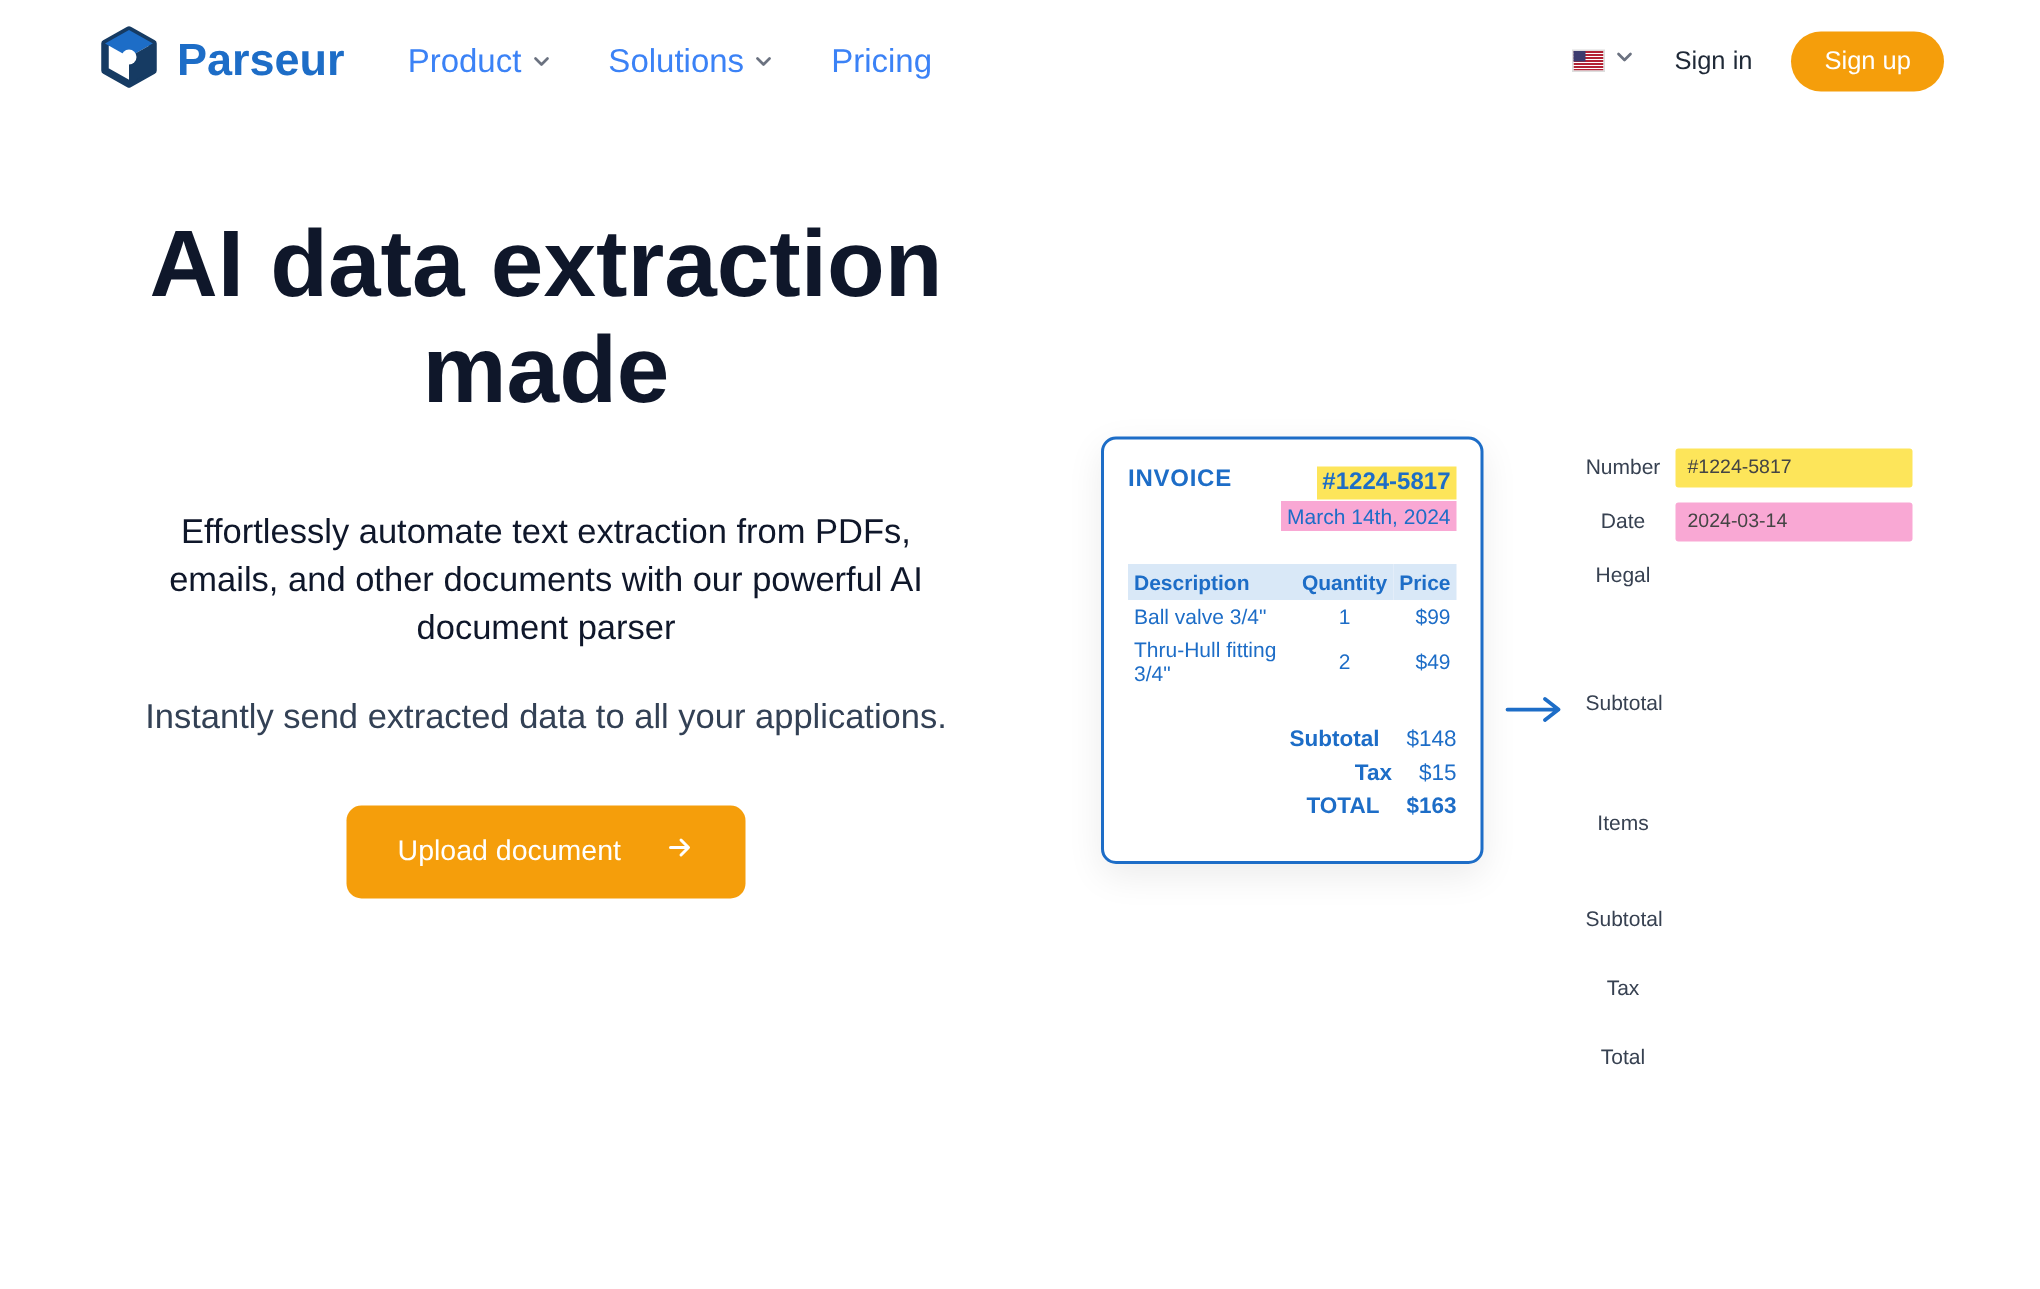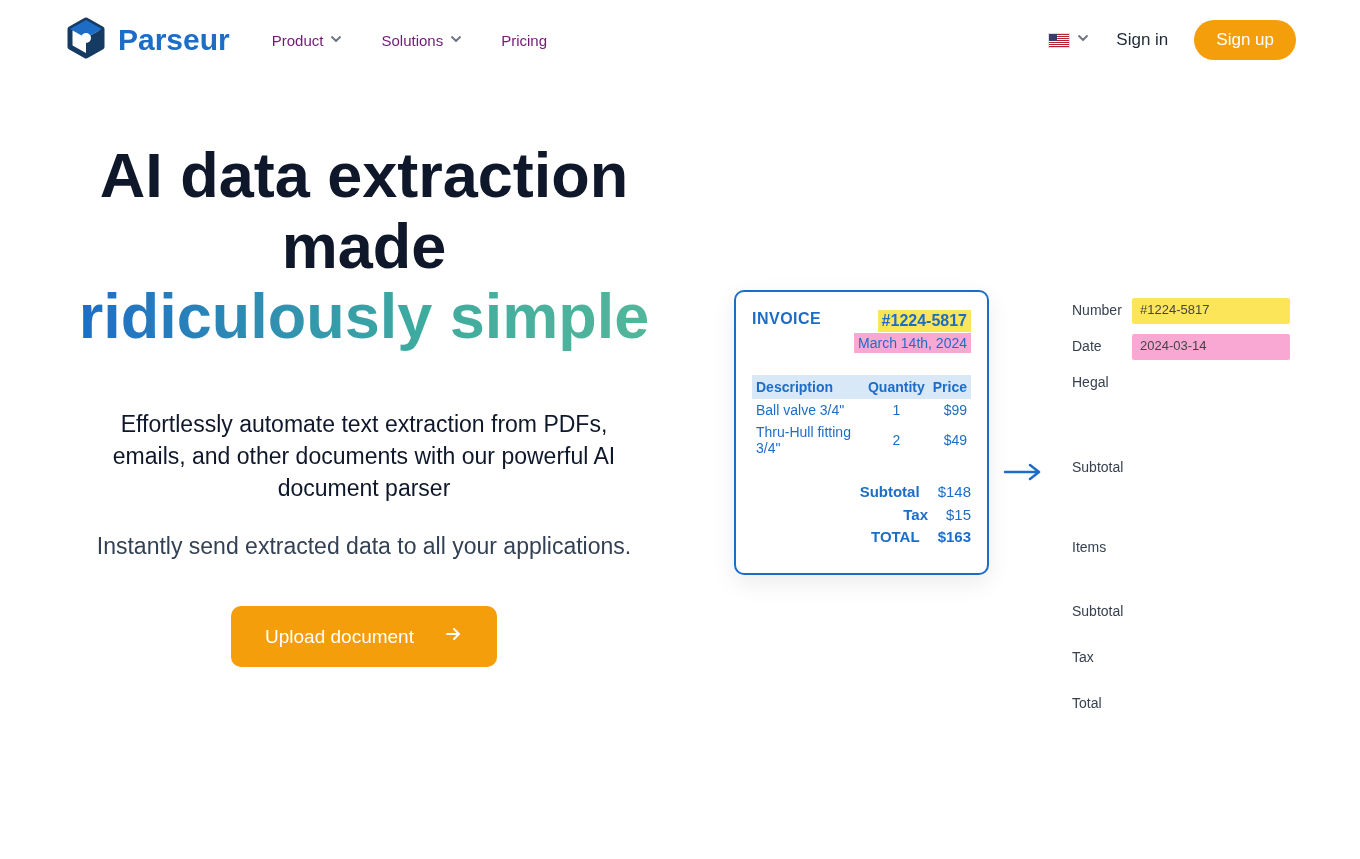--- a/index.html
+++ b/index.html
@@ -29,22 +29,22 @@
 }
 .nav {
   display: flex;
   gap: 38px;
   margin-left: 12px;
 }
 .nav-item {
   display: flex;
   align-items: flex-end;
   gap: 6px;
-  font-size: 15px;
-  color: #701a75;
+  font-size: 22px;
+  color: #3b82f6;
   cursor: pointer;
 }
 .chevron {
   display: inline-block;
 }
 .spacer { flex: 1; }
 .right-nav {
   display: flex;
   align-items: center;
   gap: 26px;
@@ -230,25 +230,24 @@
   padding-top: 8px;
 }
 .field-row {
   display: flex;
   align-items: flex-start;
   margin-bottom: 10px;
   gap: 10px;
 }
 .field-label {
   width: 50px;
-  text-align: left;
+  text-align: center;
   font-size: 14px;
   color: #374151;
   padding-top: 4px;
-  margin-left: 15px;
 }
 .field-value {
   width: 158px;
   height: 26px;
   border-radius: 2px;
   font-size: 13px;
   padding: 4px 8px;
   color: #444;
   font-weight: 500;
 }
@@ -312,21 +311,20 @@
     </div>
     <a class="signin">Sign in</a>
     <a class="signup">Sign up</a>
   </div>
 </header>
 
 <main class="main">
   <div class="hero-left">
     <h1 class="headline">
       <span>AI data extraction made</span><br>
-      <span class="gradient">ridiculously simple</span>
     </h1>
     <p class="sub">Effortlessly automate text extraction from PDFs, emails, and other documents with our powerful AI document parser</p>
     <p class="sub2">Instantly send extracted data to all your applications.</p>
     <a class="cta">
       <span>Upload document</span>
       <span>
         <svg width="20" height="20" viewBox="0 0 20 20">
             <path d="M4 10 H15 M11 5 L16 10 L11 15" stroke="#fff" stroke-width="2" fill="none" stroke-linecap="round" stroke-linejoin="round"></path>
           </svg>
       </span>

